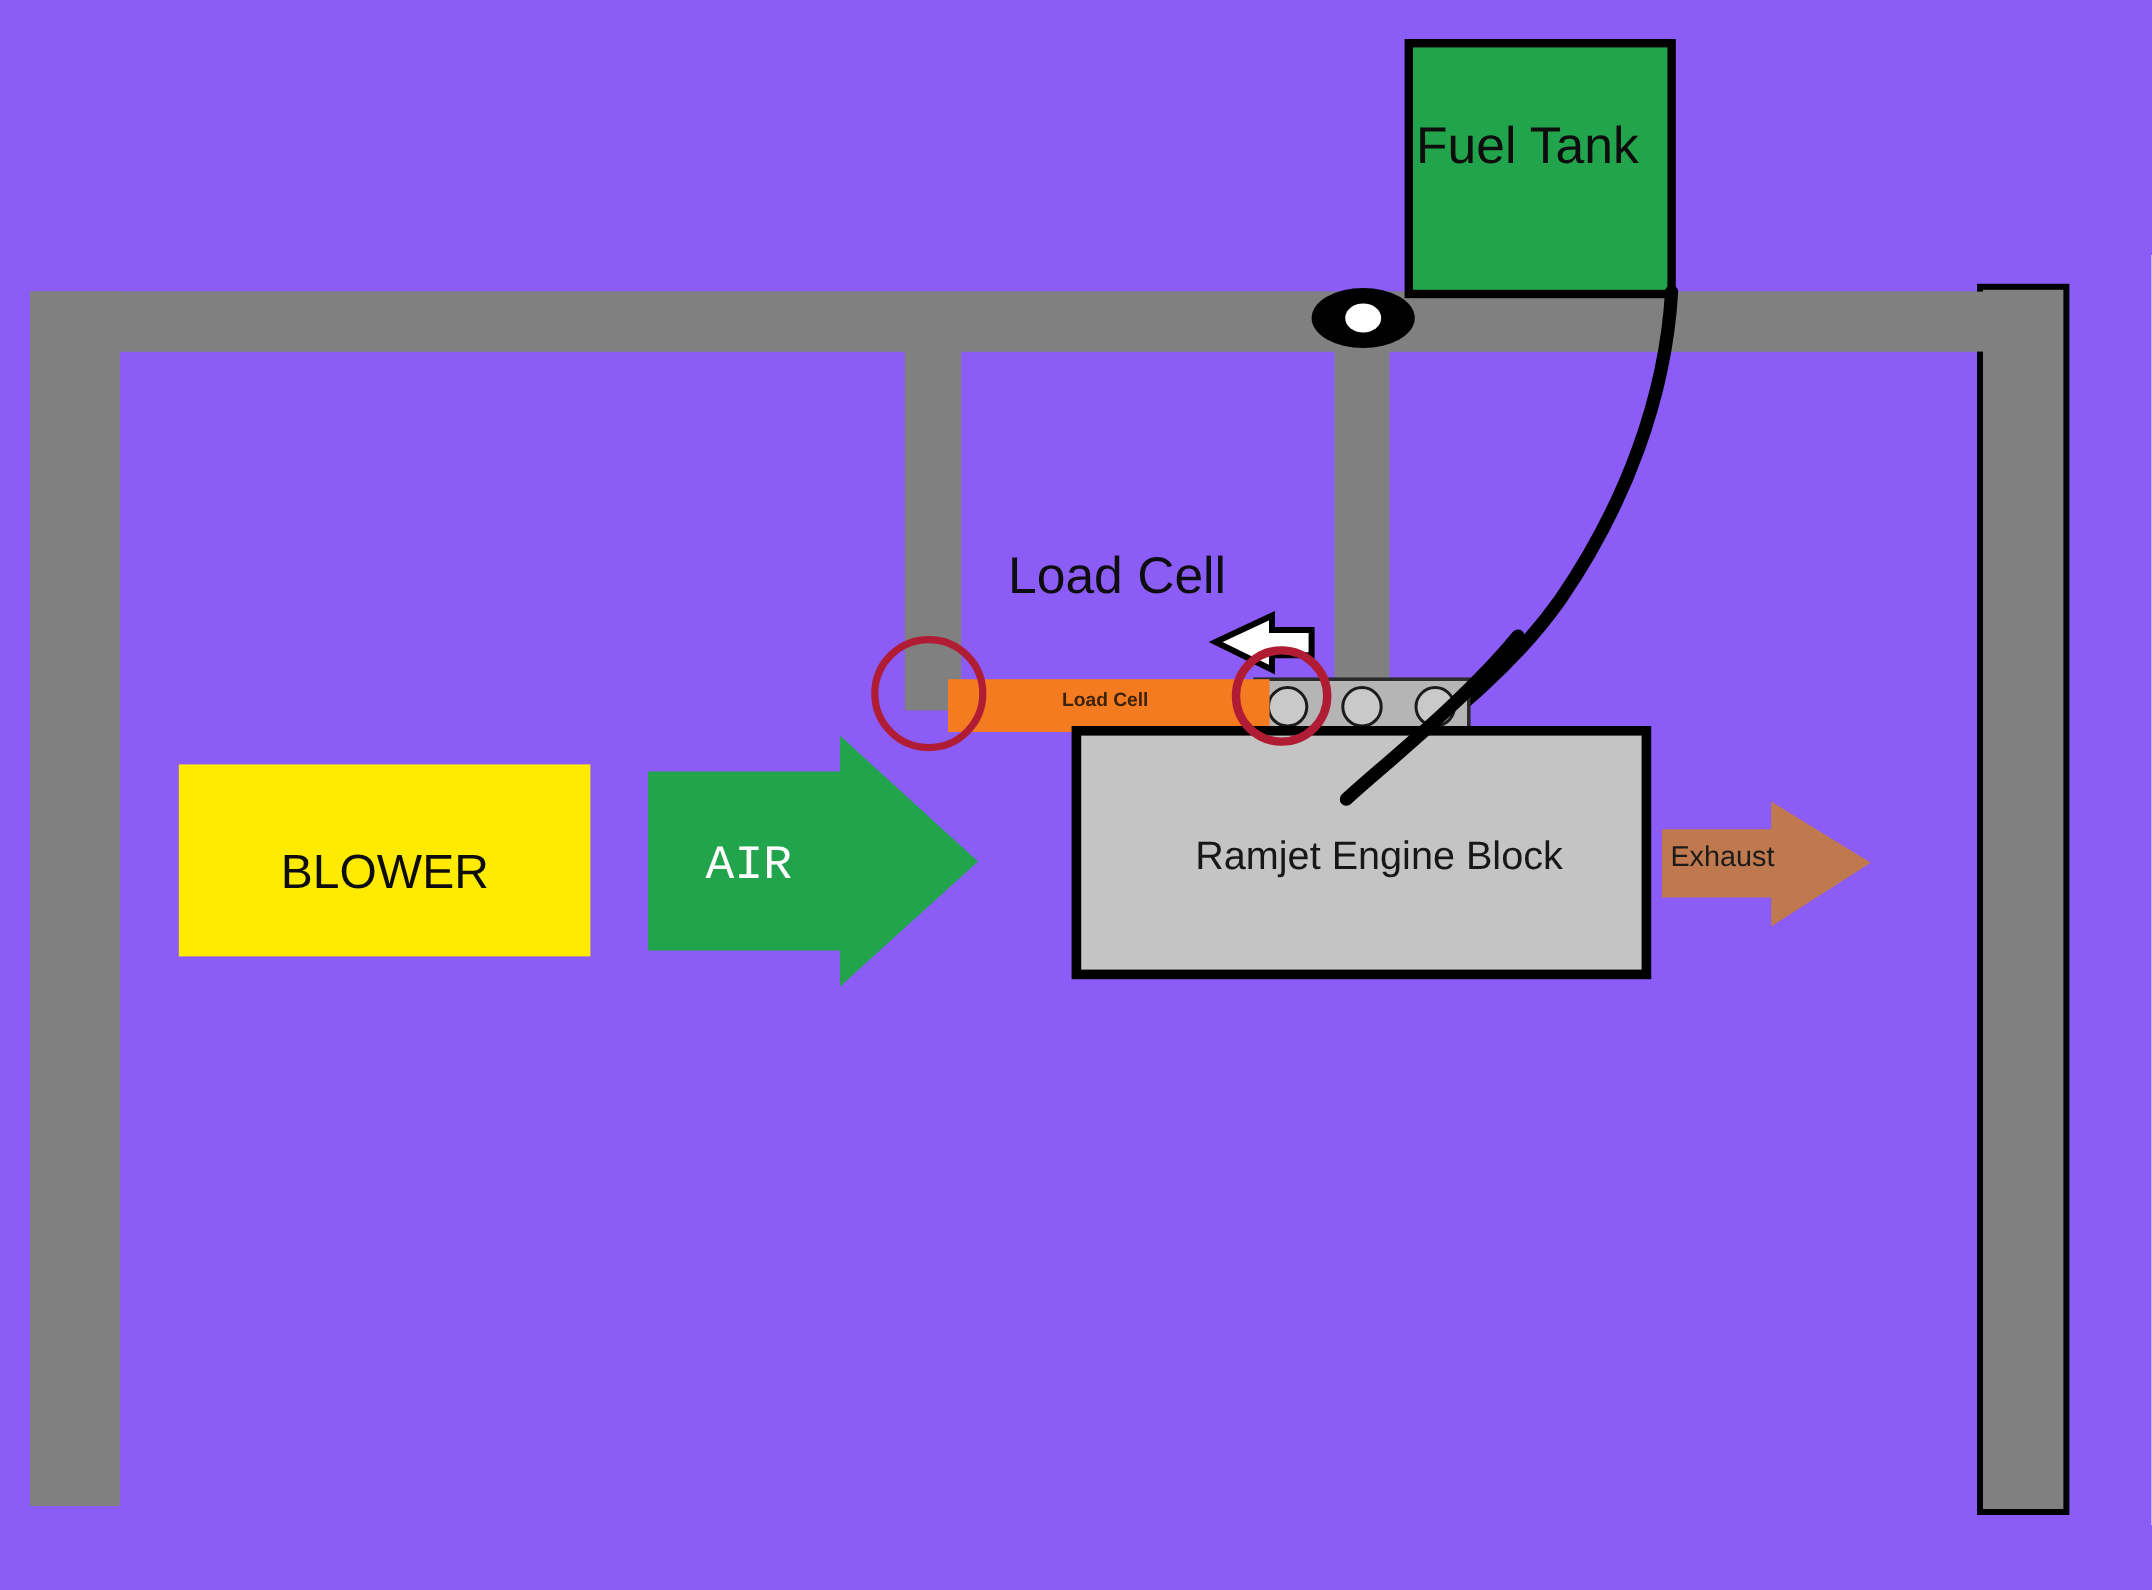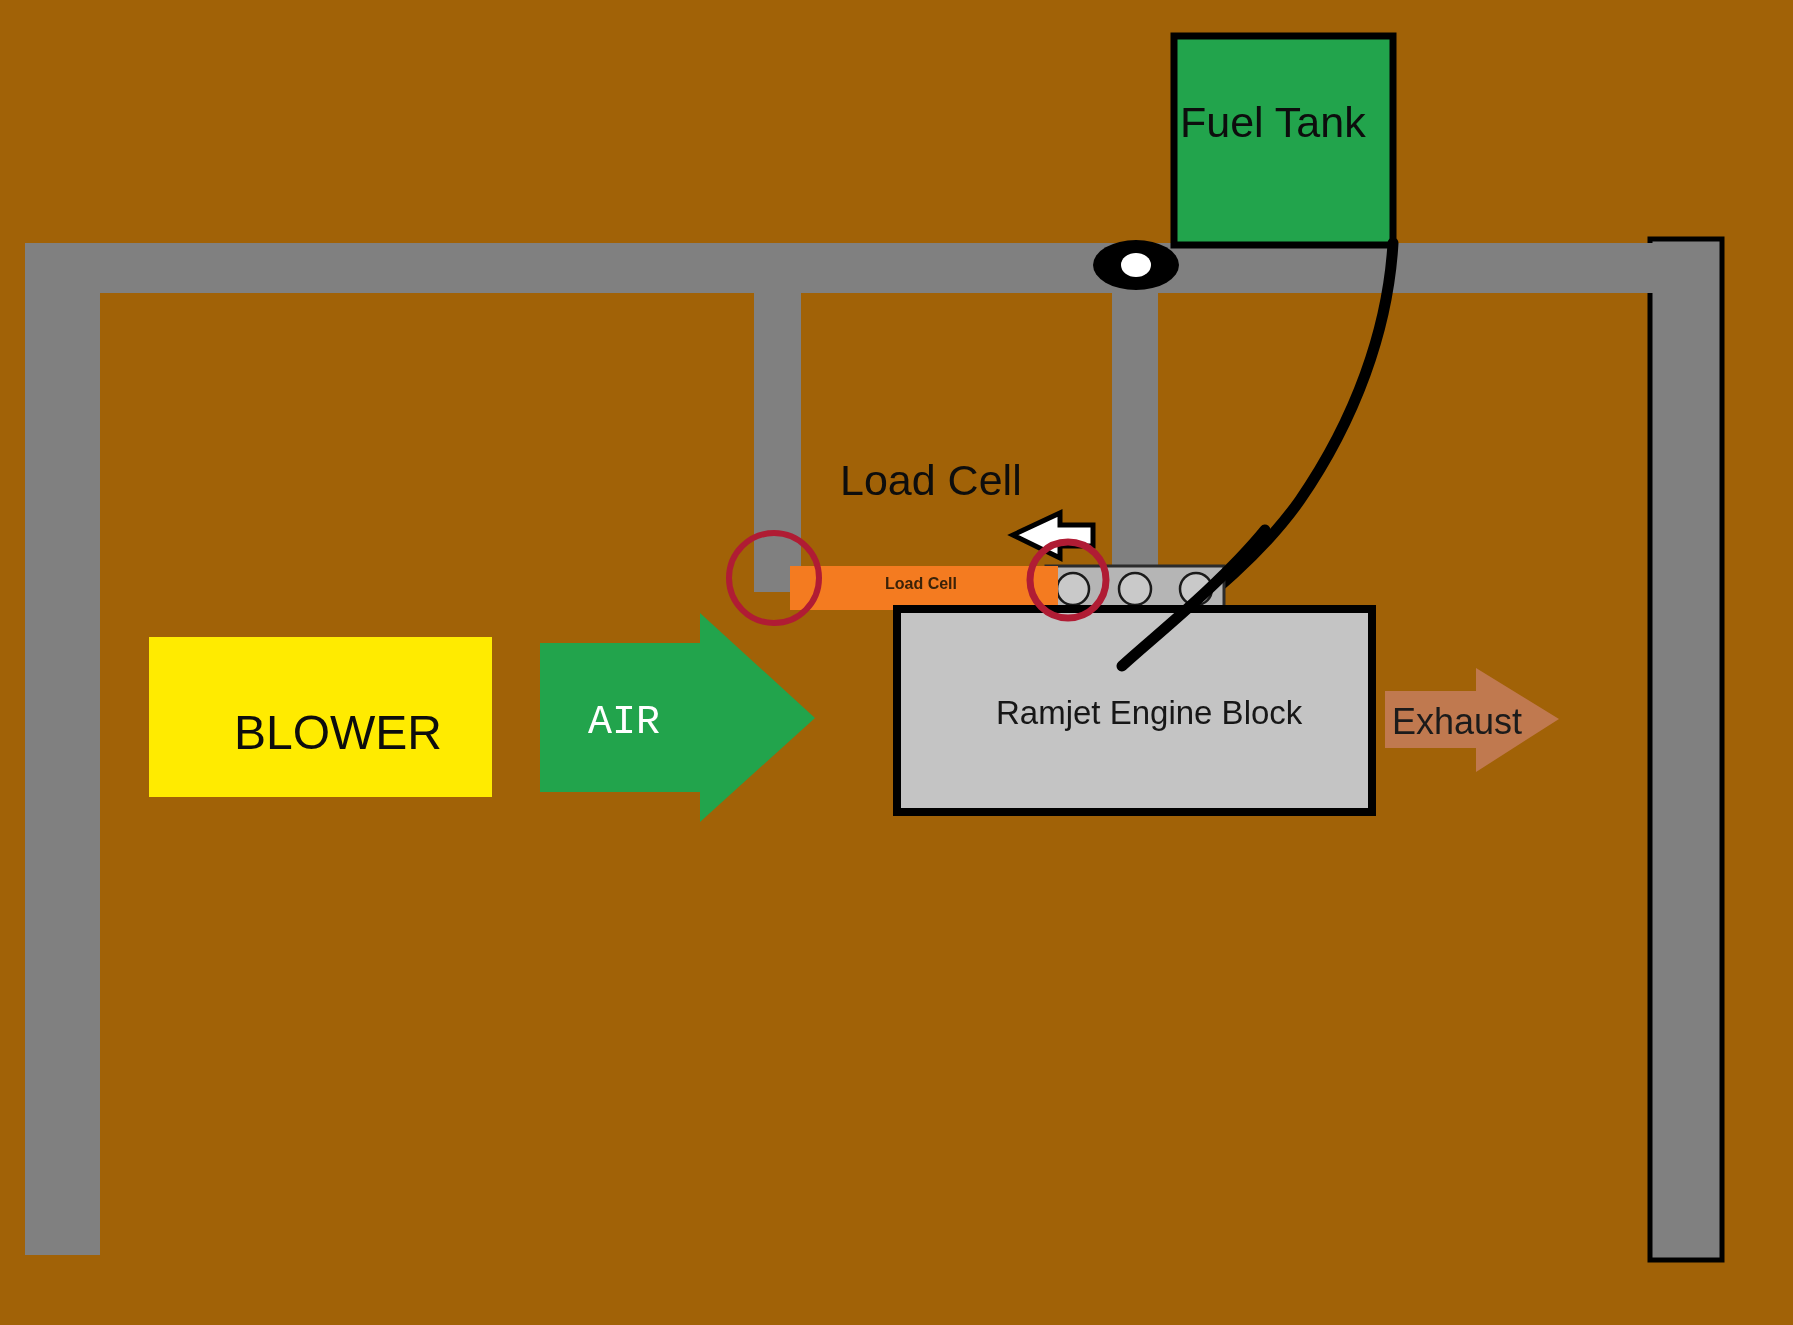--- a/index.html
+++ b/index.html
@@ -7,21 +7,21 @@
     padding: 0;
     background: #ffffff;
   }
   body {
     font-family: "Liberation Sans", sans-serif;
   }
   #diagram-root {
     position: relative;
     width: 1793px;
     height: 1325px;
-    background: #a16207;
+    background: #8b5cf6;
     overflow: hidden;
   }
   #diagram-svg {
     position: absolute;
     left: 0;
     top: 0;
     width: 1793px;
     height: 1325px;
   }
   .lbl {
@@ -44,40 +44,40 @@
   #label-load-cell-bar {
     left: 885px;
     top: 575px;
     font-size: 16px;
     font-weight: bold;
     color: #3b2208;
   }
   #label-blower {
     left: 234px;
     top: 705px;
-    font-size: 48px;
+    font-size: 40px;
     color: #0d0d0d;
   }
   #label-air {
     left: 588px;
     top: 700px;
     font-size: 40px;
     color: #ffffff;
     font-family: Liberation Mono, monospace;
   }
   #label-ramjet {
     left: 996px;
     top: 694px;
     font-size: 33px;
     color: #171717;
   }
   #label-exhaust {
     left: 1392px;
     top: 701px;
-    font-size: 36px;
+    font-size: 24px;
     color: #1b1b1b;
   }
 </style>
 </head>
 <body>
 
 <div id="diagram-root">
 
   <svg id="diagram-svg" viewBox="0 0 1793 1325" xmlns="http://www.w3.org/2000/svg">
 

